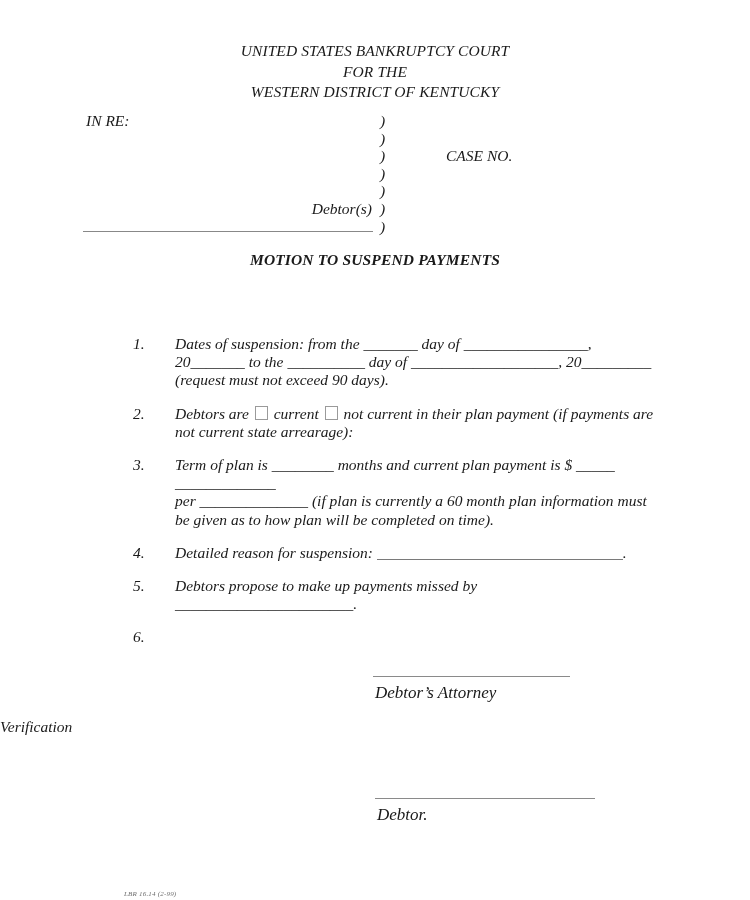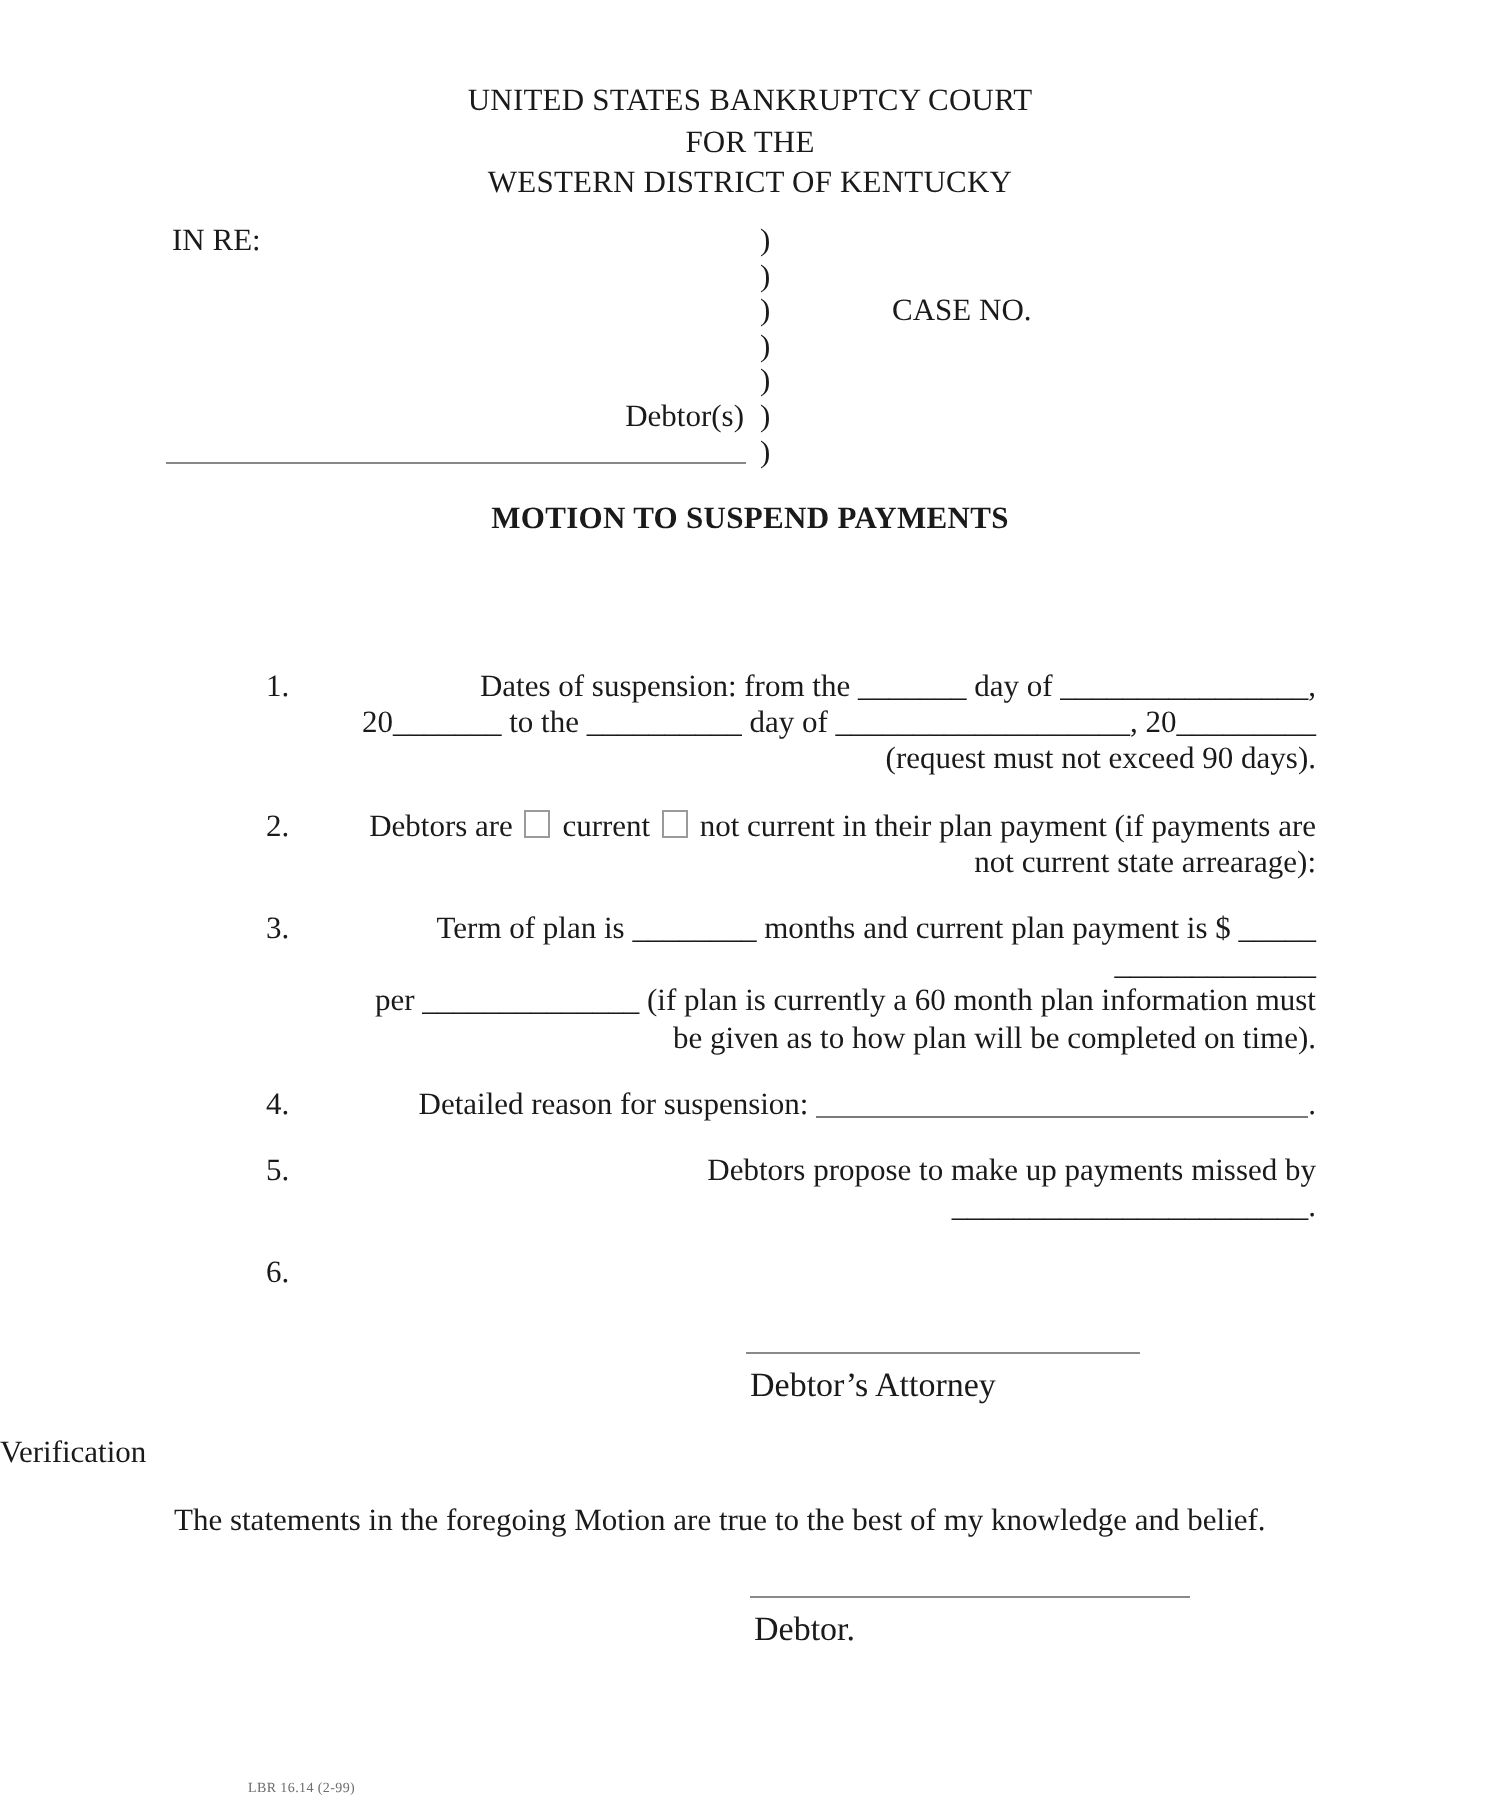--- a/index.html
+++ b/index.html
@@ -11,20 +11,21 @@
   body {
     font-family: "Liberation Serif", "DejaVu Serif", serif;
     color: #1a1a1a;
   }
   #page {
     position: relative;
     width: 750px;
     height: 900px;
     background: #ffffff;
     overflow: hidden;
+    font-style: italic;
   }
 
   
   .court-heading {
     position: absolute;
     left: 0;
     top: 41px;
     width: 750px;
     text-align: center;
     font-size: 15.5px;
@@ -114,21 +115,21 @@
   .item-num {
     position: absolute;
     left: 133px;
     top: 0;
     width: 22px;
     text-align: left;
   }
   .item-body {
     margin-left: 175px;
     margin-right: 92px;
-    text-align: right;
+    text-align: left;
   }
   .item-body .blank { white-space: pre; }
 
   
   .chk {
     display: inline-block;
     width: 11px;
     height: 12px;
     border: 1px solid #9a9a9a;
     background: #ffffff;
@@ -236,20 +237,19 @@
       </div>
       <div class="item">
         <span class="item-num">6.</span>
       </div>
     </div>
 
   <div class="sig-line" style="left:373px; top:676px; width:197px;"></div>
   <div class="sig-label" style="left:375px; top:683px;">Debtor’s Attorney</div>
 
   <div class="verification-head">Verification</div>
-  <div class="verification-body">The statements in the foregoing Motion are true to the best of my knowledge and belief.</div>
 
   <div class="sig-line" style="left:375px; top:798px; width:220px;"></div>
   <div class="sig-label" style="left:377px; top:805px;">Debtor.</div>
 
   <div class="footer-code">LBR 16.14 (2-99)</div>
 
 </div>
 
 </body></html>

